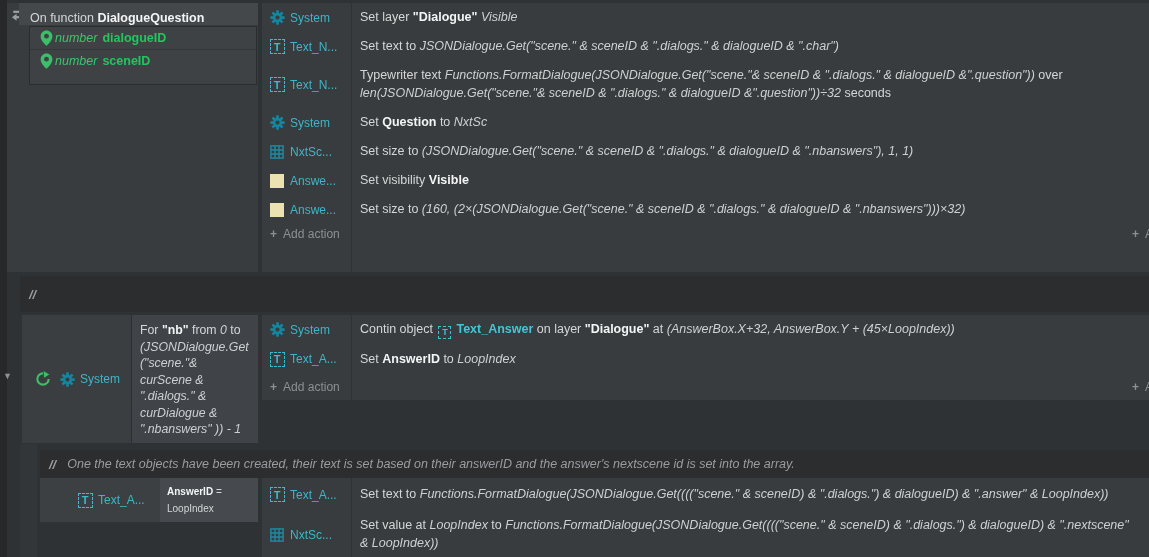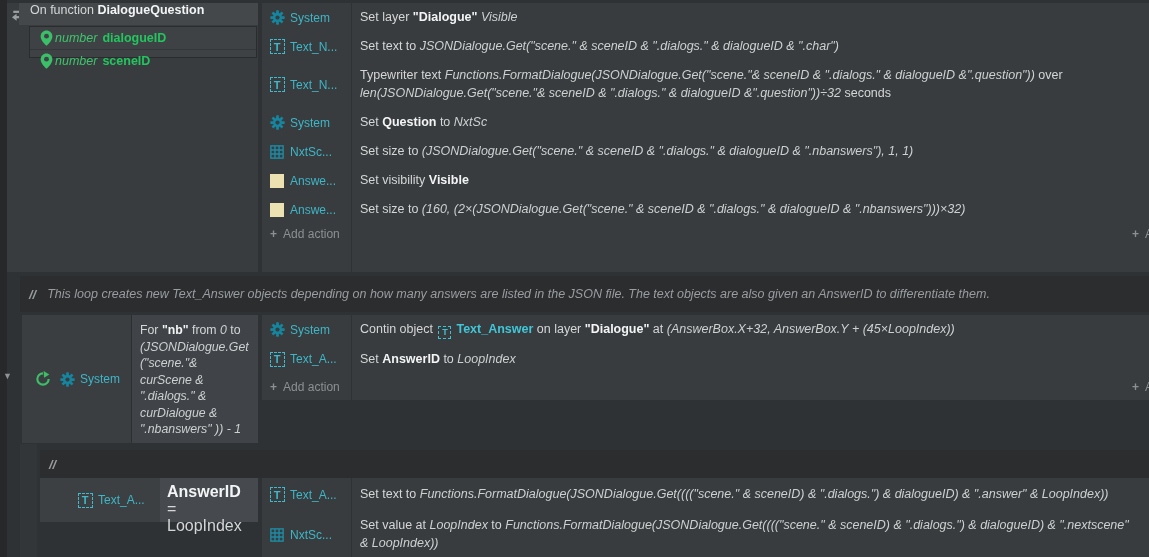--- a/index.html
+++ b/index.html
@@ -28,29 +28,29 @@
   .addright{position:absolute;left:862px;top:0;height:100%;display:flex;align-items:center;white-space:nowrap}
   
   .comment{position:absolute;background:#2b2d2f;display:flex;align-items:center;font-style:italic;color:#9a9da0}
   .comment .slashes{font-weight:700;margin:0 11px 0 9px;font-size:13px}
   
   .tri{width:0;height:0;border-left:6.5px solid transparent;border-right:6.5px solid transparent;border-top:8px solid #101213}
   .spricon{width:14px;height:14px;background:#ece1b1;display:block}
   .ticonbig{display:flex;align-items:center;justify-content:center;width:15px;height:15px;
             border:1px dashed #3fb9cb;color:#3fb9cb;font-size:11px;font-weight:700}
   
-  #fn-header{display:flex;align-items:flex-start;padding-left:11px;background:#45484b;color:#e9eaea}
+  #fn-header{display:flex;align-items:flex-end;padding-left:11px;background:#45484b;color:#e9eaea}
   #params .pinrow{display:flex;align-items:center;height:22px}
   #params .pinrow.sep{border-top:1px solid #34373a}
   .ptype{font-style:italic;color:#3ec46c;margin-right:5px}
   .pname{font-weight:700;color:#22c55e}
   .sysname{color:#3db6c8;font-size:12px;margin-left:4px;white-space:nowrap}
   #loopexpr{background:#404448;border-left:1px solid #2c2e31;padding:7px 8px;line-height:16.5px;font-size:12.3px;overflow-wrap:anywhere}
   #subicon{background:#3d4043;display:flex;align-items:center;padding-left:30px}
-  #subval{background:#46494d;padding:5px 7px;line-height:17px;font-size:16px}
+  #subval{background:#46494d;padding:5px 7px;line-height:17px;font-size:10px}
   #collapse1{font-size:9px;color:#8f9294;cursor:default}
 </style>
 </head>
 <body>
 
 <div id="page">
   <div class="abs" style="left:0;top:0;width:7px;height:557px;background:#26282a"></div>
   <div class="abs" style="left:20px;top:444px;width:17px;height:113px;background:#333639"></div>
 
   <div class="block" id="fcond" style="left:7px;top:3px;width:251px;height:269px">
@@ -58,21 +58,21 @@
           <g fill="#9aa0a3">
             <path d="M5 5.2h12v3.4H5z"></path>
             <path d="M23 6.9 16 12V1.6z"></path>
             <path d="M9 13.4h12v3.4H9z"></path>
             <path d="M3 15.1 10 10v10.4z"></path>
           </g>
         </svg></span>
     <div class="abs" id="fn-header" style="left:12px;top:0;width:239px;height:22px">
       <span id="fn-title"><span class="seg-r">On function </span><span class="seg-b">DialogueQuestion</span></span>
     </div>
-    <div class="abs" id="params" style="left:22px;top:23px;width:228px;height:32px;background:#3f4245;border:1px solid #2a2c2e">
+    <div class="abs" id="params" style="left:22px;top:23px;width:228px;height:59px;background:#3f4245;border:1px solid #2a2c2e">
         <div class="pinrow">
           <span class="icn" style="margin-left:7px">
             <svg width="13" height="16" viewBox="0 0 24 30">
               <path fill="#3cbf69" d="M12 1C5.9 1 1 5.9 1 12c0 8.5 11 17.5 11 17.5S23 20.5 23 12C23 5.9 18.1 1 12 1z"></path>
               <circle cx="12" cy="11.5" r="4.6" fill="#3f4245"></circle>
             </svg>
           </span>
           <span class="ptype">number</span>
           <span class="pname">dialogueID</span>
         </div>
@@ -179,21 +179,20 @@
         <span>Add action</span>
         <span class="addright">
           <span class="plus">+</span>
           <span>Add action</span>
         </span>
       </div>
     </div>
 
   <div class="comment" style="left:20px;top:276px;width:1129px;height:36px">
     <span class="slashes">//</span>
-    <span>This loop creates new Text_Answer objects depending on how many answers are listed in the JSON file. The text objects are also given an AnswerID to differentiate them.</span>
   </div>
 
   <span class="abs" id="collapse1" style="left:3px;top:371px">▼</span>
   <div class="block" id="loopcond" style="left:22px;top:315px;width:236px;height:128px;background:#3b3e40">
     <div class="abs" style="left:0;top:0;width:108px;height:100%;display:flex;align-items:center;padding-left:6px">
       <span class="icn" id="loop-icon-slot">
           <svg width="16" height="16" viewBox="0 0 24 24">
             <path d="M12 3.5A8.5 8.5 0 1 0 20.5 12" fill="none" stroke="#3dbd68" stroke-width="3.2"></path>
             <path d="M13 0l8.5 5.2-8 5z" fill="#3dbd68"></path>
           </svg>
@@ -255,20 +254,21 @@
         <span>Add action</span>
         <span class="addright">
           <span class="plus">+</span>
           <span>Add action</span>
         </span>
       </div>
     </div>
 
   <div class="comment" style="left:40px;top:450px;width:1109px;height:28px">
     <span class="slashes">//</span>
+    <span>One the text objects have been created, their text is set based on their answerID and the answer's nextscene id is set into the array.</span>
   </div>
 
   <div class="block" id="subcond" style="left:40px;top:478px;width:218px;height:44px">
     <div class="abs" id="subicon" style="left:0;top:0;width:120px;height:100%">
       <span class="icn" id="sub-ticon-slot">
           <span class="ticonbig">T</span>
         </span>
       <span class="sysname">Text_A...</span>
     </div>
     <div class="abs" id="subval" style="left:120px;top:0;right:0;bottom:0"><span class="seg-b">AnswerID</span><span class="seg-r"> =</span><br><span class="seg-r">LoopIndex</span></div>

